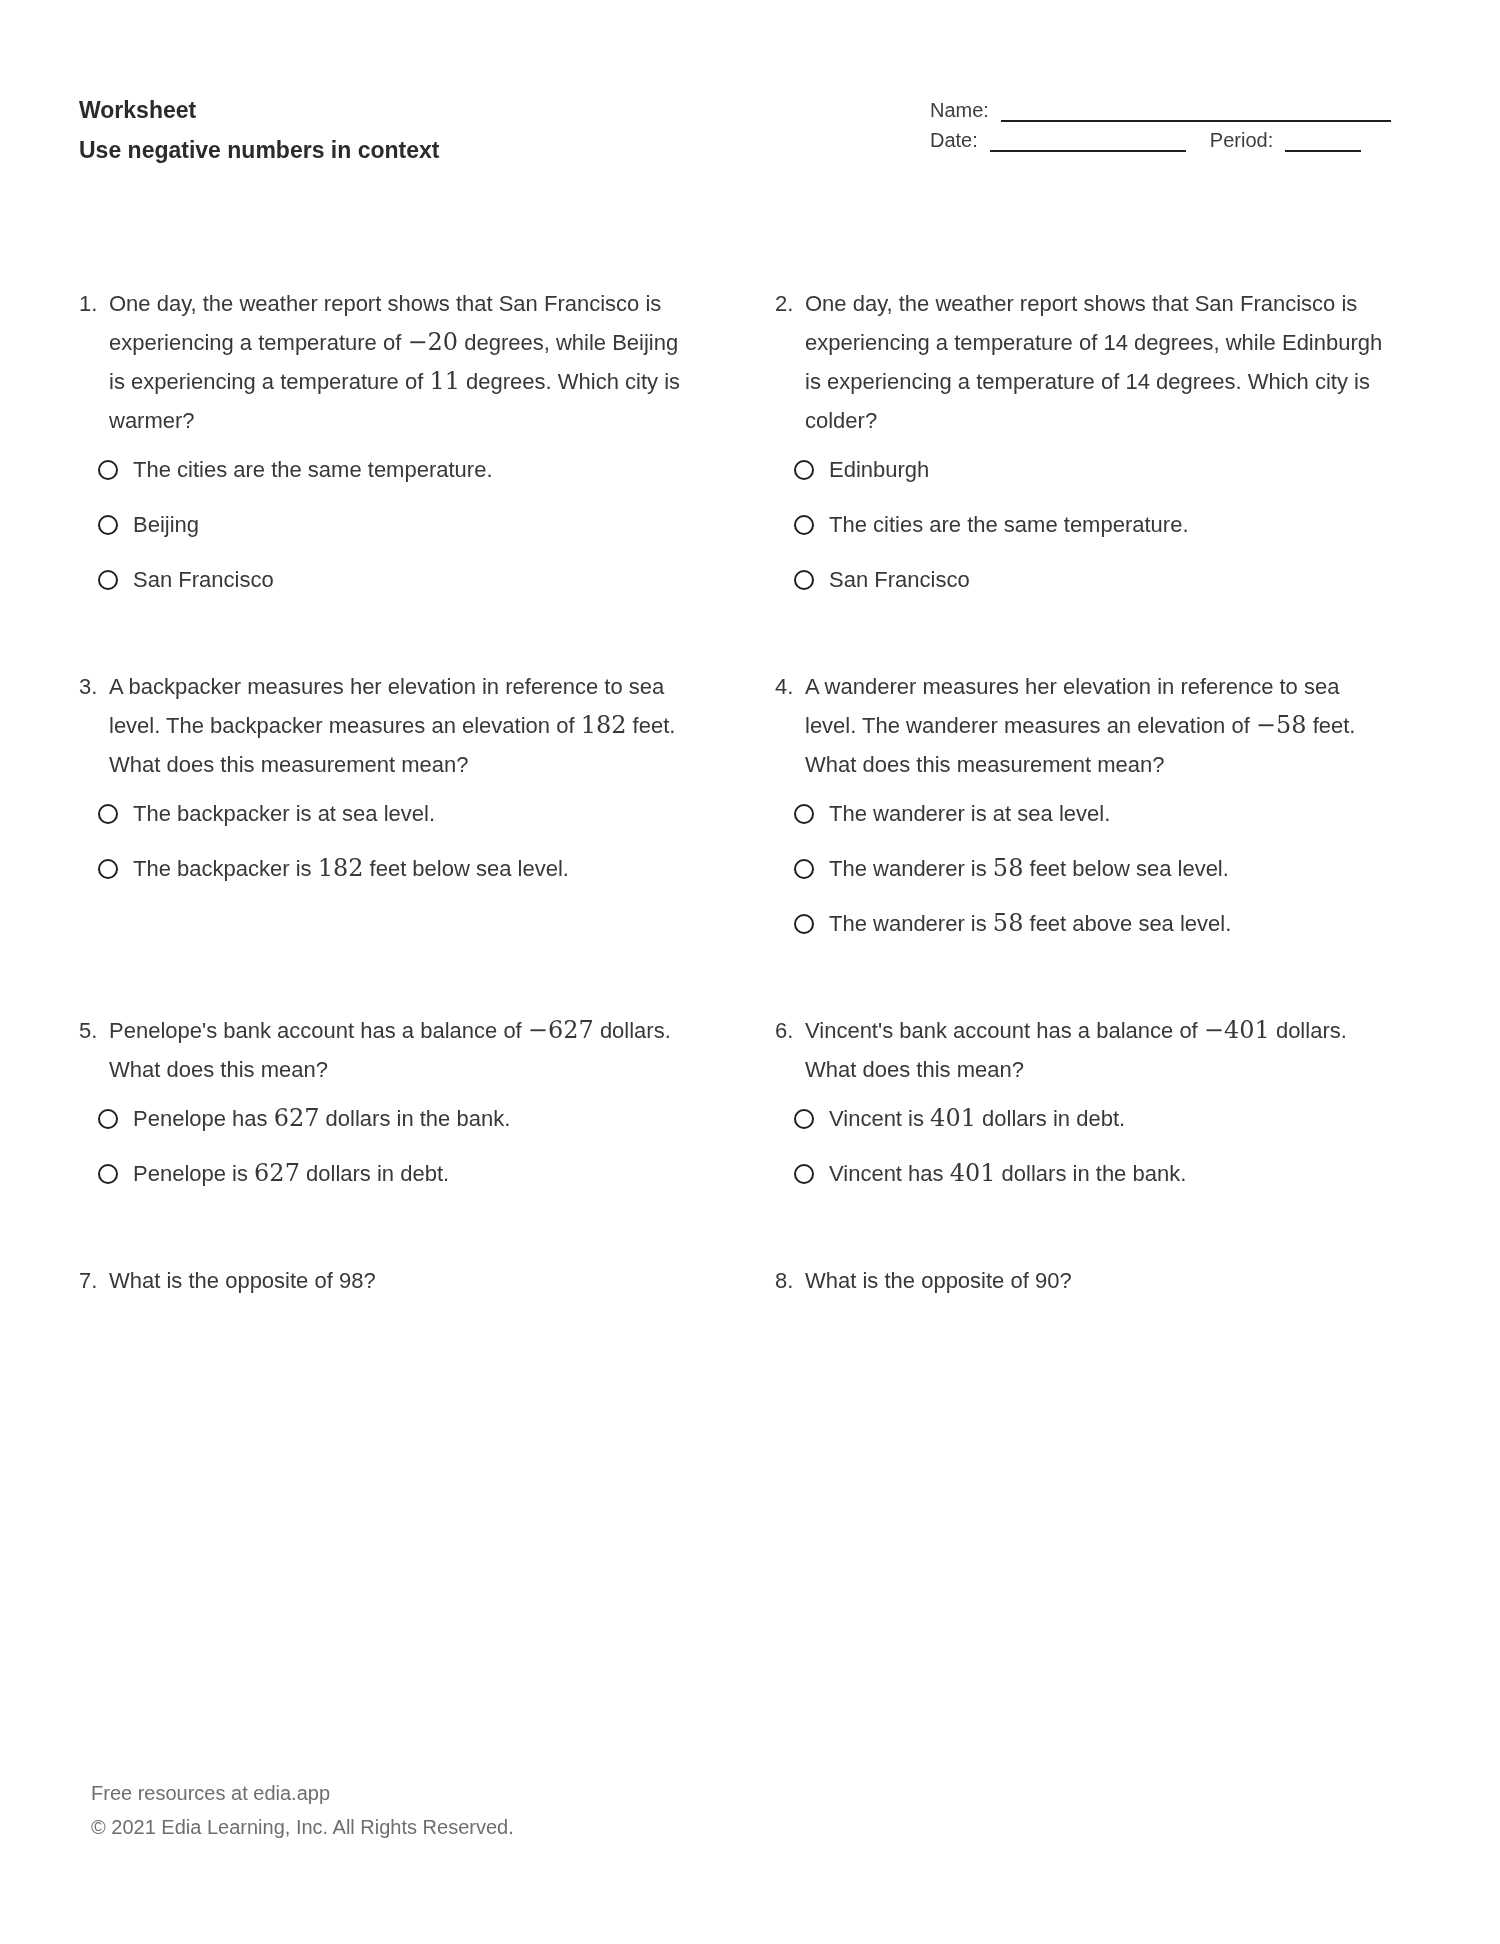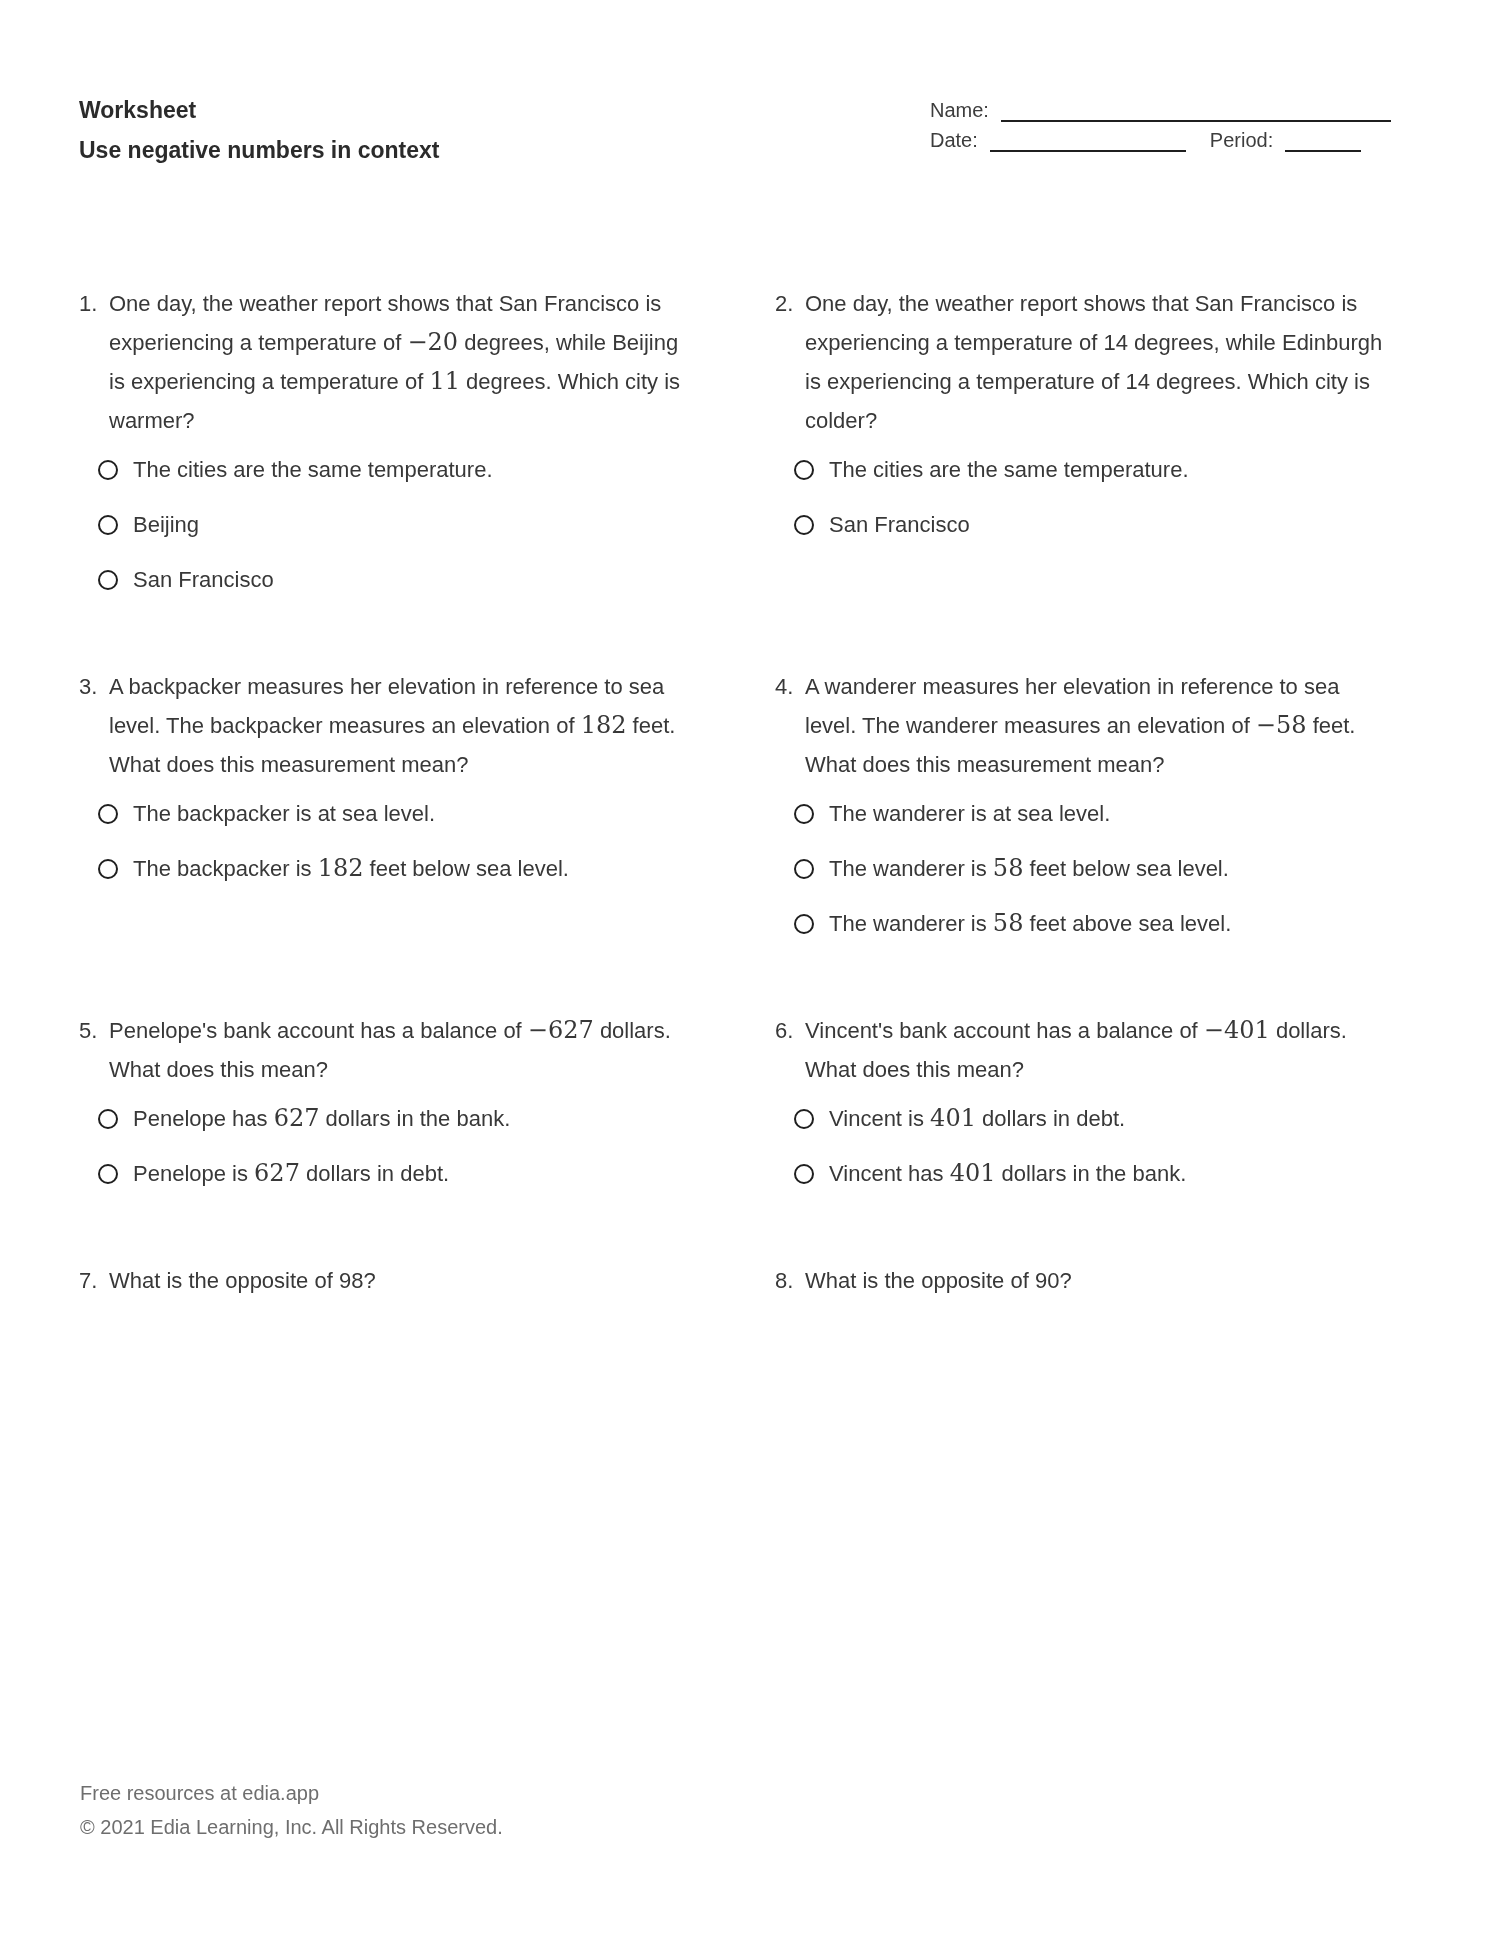--- a/index.html
+++ b/index.html
@@ -102,21 +102,21 @@
     height: 20px;
     border: 2px solid #1f1f1f;
     border-radius: 50%;
     background: #ffffff;
     box-sizing: border-box;
   }
 
   
   .footer {
     position: absolute;
-    left: 80px;
+    left: 91px;
     top: 1776px;
     font-size: 20px;
     line-height: 34px;
     color: #6e6e6e;
   }
 </style>
 </head>
 <body>
 
 <div class="header">
@@ -157,20 +157,24 @@
             <span><span>San Francisco</span></span>
           </div>
         </div>
       </article>
       <article class="question">
         <span class="q-number">2.</span>
         <div class="prompt"><span>One day, the weather report shows that San Francisco is experiencing a temperature of 14 degrees, while Edinburgh is experiencing a temperature of 14 degrees. Which city is colder?</span></div>
         <div class="options">
           <div class="option">
             <span class="radio"></span>
+            <span><span>Edinburgh</span></span>
+          </div>
+          <div class="option">
+            <span class="radio"></span>
             <span><span>The cities are the same temperature.</span></span>
           </div>
           <div class="option">
             <span class="radio"></span>
             <span><span>San Francisco</span></span>
           </div>
         </div>
       </article>
     </div>
     <div class="q-row">

